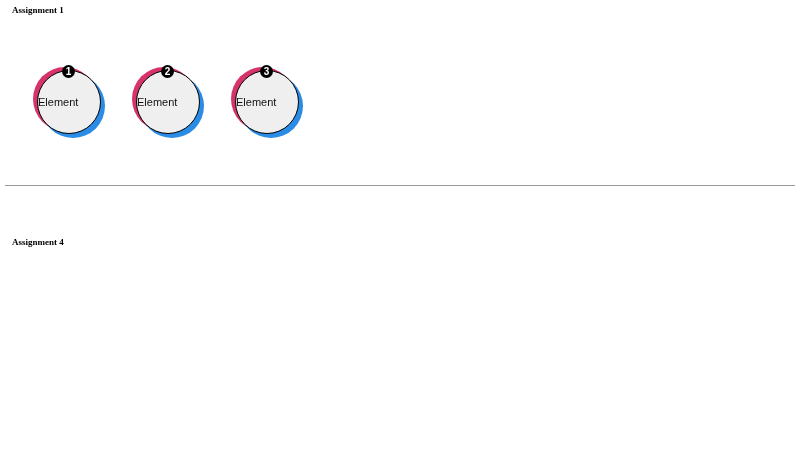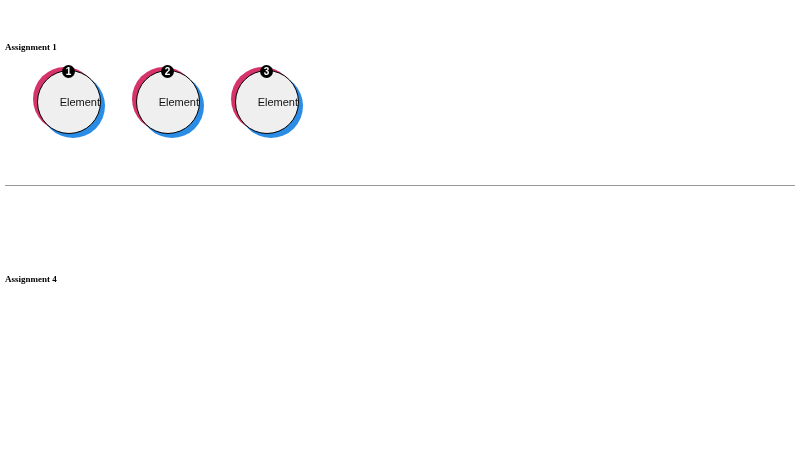--- a/index.html
+++ b/index.html
@@ -1,24 +1,24 @@
 <!DOCTYPE html>
 <html><head>
 <meta charset="utf-8">
 <style>
   html, body { margin:0; padding:0; background:#ffffff; }
   body { width:800px; height:450px; position:relative; overflow:hidden; font-family:"Liberation Serif", serif; }
-  .heading { position:absolute; left:5px; font-size:9px; font-weight:bold; color:#000;margin-top:37px; }
+  .heading { position:absolute; left:12px; font-size:9px; font-weight:bold; color:#000; }
   #h1 { top:5px; }
   #h2 { top:237px; }
   hr.divider { position:absolute; left:5px; top:185px; width:790px; margin:0; border:0; border-top:1px solid #999; height:0; }
   .el { position:absolute; top:70px; width:64px; height:64px; }
   .el .pink { position:absolute; left:-4px; top:-3px; width:64px; height:64px; border-radius:50%; background:#d6336c; }
   .el .blue { position:absolute; left:4px; top:4px; width:64px; height:64px; border-radius:50%; background:#2b8ce6; }
-  .el .face { position:absolute; left:0; top:0; width:62px; height:62px; border-radius:50%; background:#efefef; border:1.5px solid #000; display:flex; align-items:center; justify-content:flex-end; font-family:"Liberation Sans", sans-serif; font-size:11px; color:#111; }
+  .el .face { position:absolute; left:0; top:0; width:62px; height:62px; border-radius:50%; background:#efefef; border:1.5px solid #000; display:flex; align-items:center; justify-content:flex-start; font-family:"Liberation Sans", sans-serif; font-size:11px; color:#111; }
   .el .badge { position:absolute; left:25px; top:-5px; width:13px; height:13px; border-radius:50%; background:#000; color:#fff; font-family:"Liberation Sans", sans-serif; font-size:10px; font-weight:bold; display:flex; align-items:center; justify-content:center; }
 </style>
 </head>
 <body>
 
 <div id="h1" class="heading">Assignment 1</div>
 
 <div class="el" style="left:37px;">
   <div class="pink"></div>
   <div class="blue"></div>

